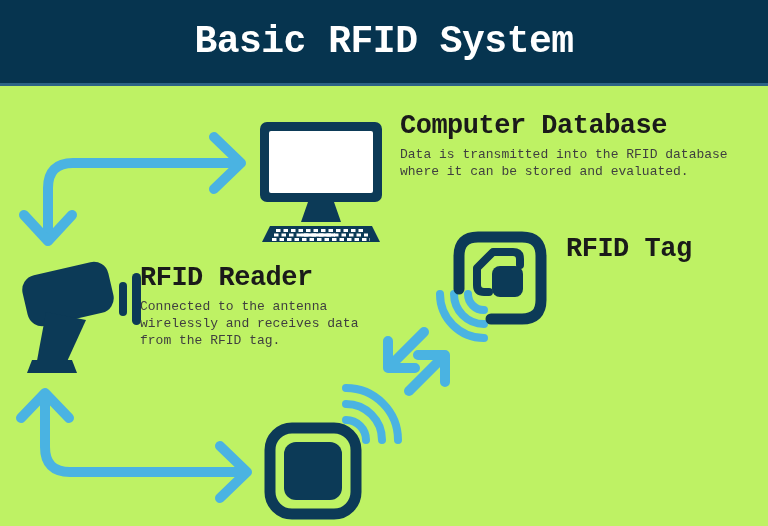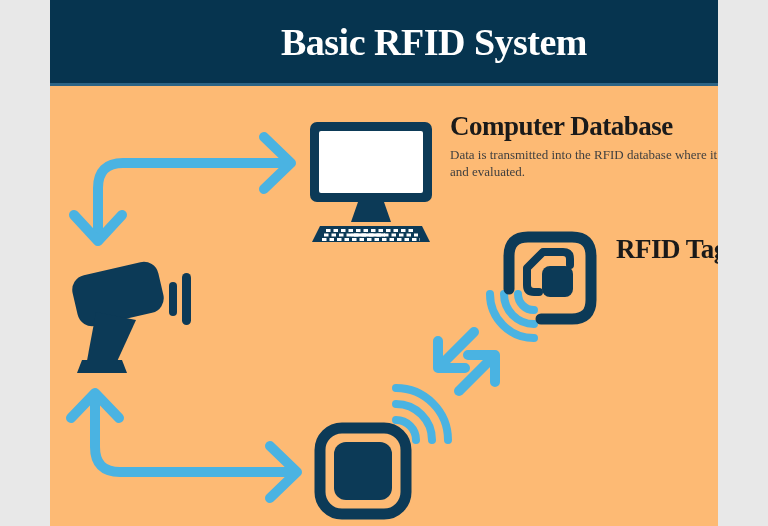--- a/index.html
+++ b/index.html
@@ -1,19 +1,19 @@
 <!DOCTYPE html>
 <html><head>
 <meta charset="utf-8">
 <style>
   html,body{margin:0;padding:0;background:#e8e8e8;}
   .canvas{
-    position:relative;width:668px;height:526px;margin:0 auto;
-    background:#fdba74;overflow:hidden;
-    font-family:Liberation Serif, serif;
+    position:relative;width:768px;height:526px;margin:0 auto;
+    background:#bef264;overflow:hidden;
+    font-family:Liberation Mono, monospace;
   }
   .header-bar{
     position:absolute;left:0;top:0;width:768px;height:86px;
     background:#06344f;border-bottom:3px solid #2d6484;
     display:flex;align-items:center;justify-content:center;box-sizing:border-box;
   }
   .header-bar h1{
     margin:0;color:#ffffff;font-size:38px;font-weight:bold;letter-spacing:-0.5px;
   }
   .layer{position:absolute;left:0;top:0;width:768px;height:526px;}
@@ -119,15 +119,19 @@
 
   <div class="section sec-computer">
     <h2>Computer Database</h2>
     <p>Data is transmitted into the RFID database where it can be stored and evaluated.</p>
   </div>
 
   <div class="section sec-tag">
     <h2>RFID Tag</h2>
   </div>
 
+  <div class="section sec-reader">
+    <h2>RFID Reader</h2>
+    <p>Connected to the antenna wirelessly and receives data from the RFID tag.</p>
+  </div>
 
 
 </div>
 
 </body></html>

